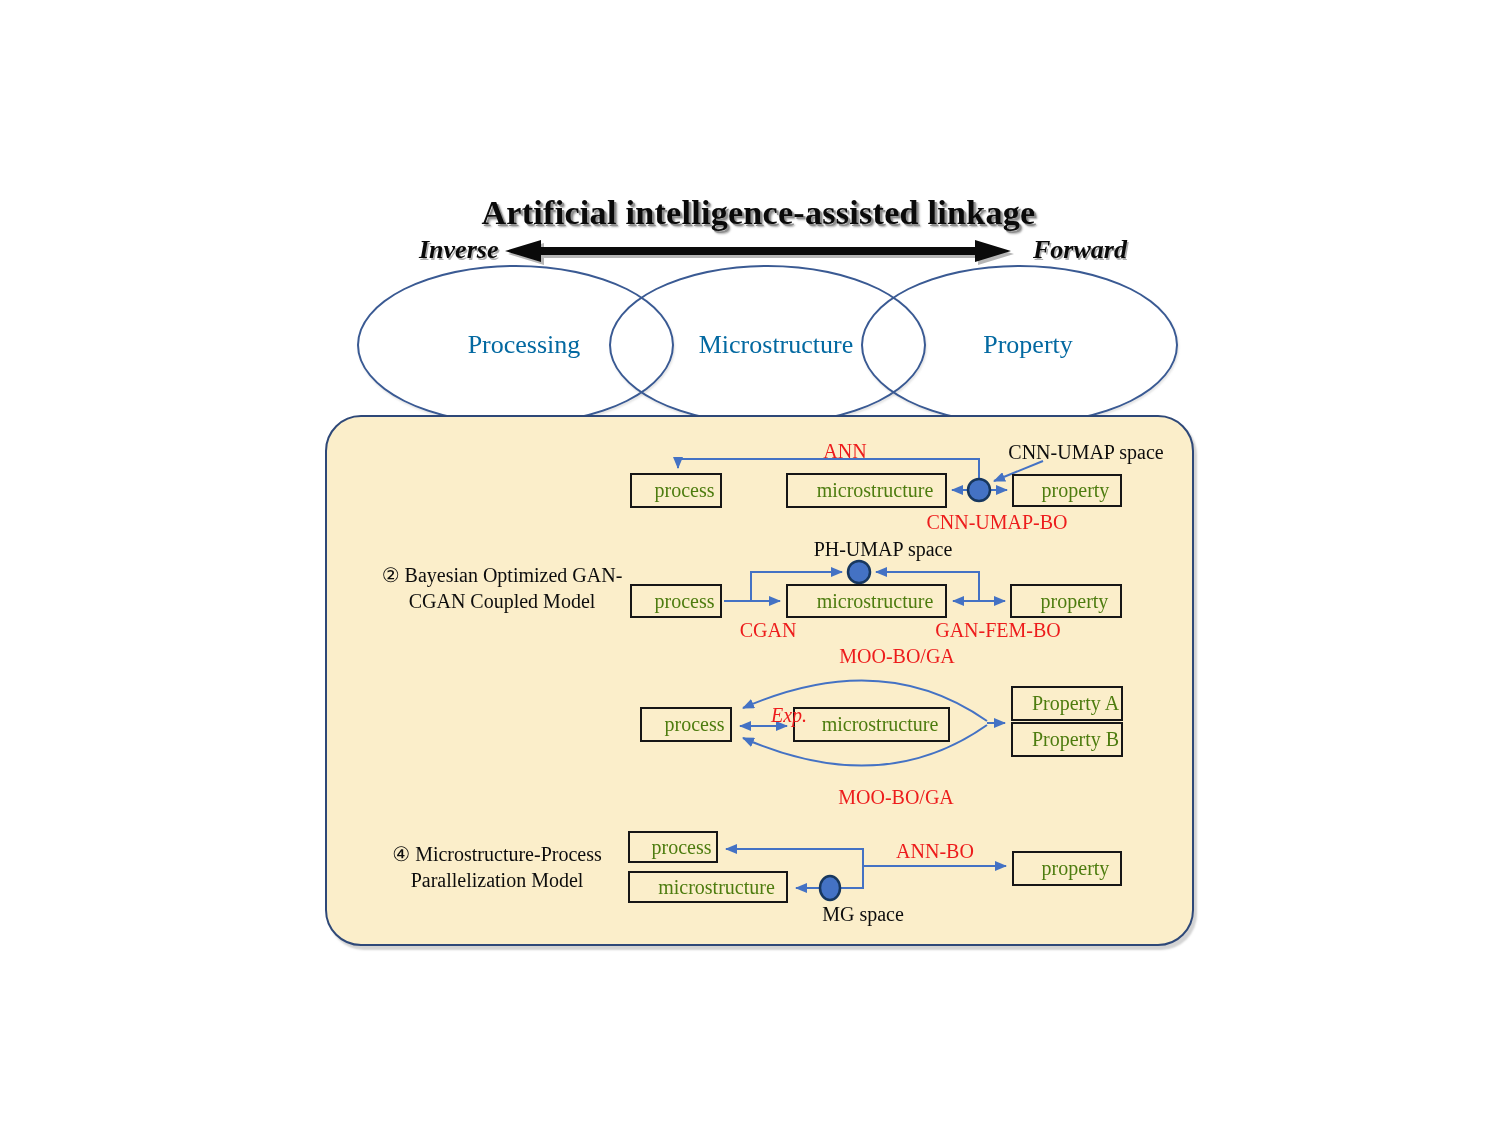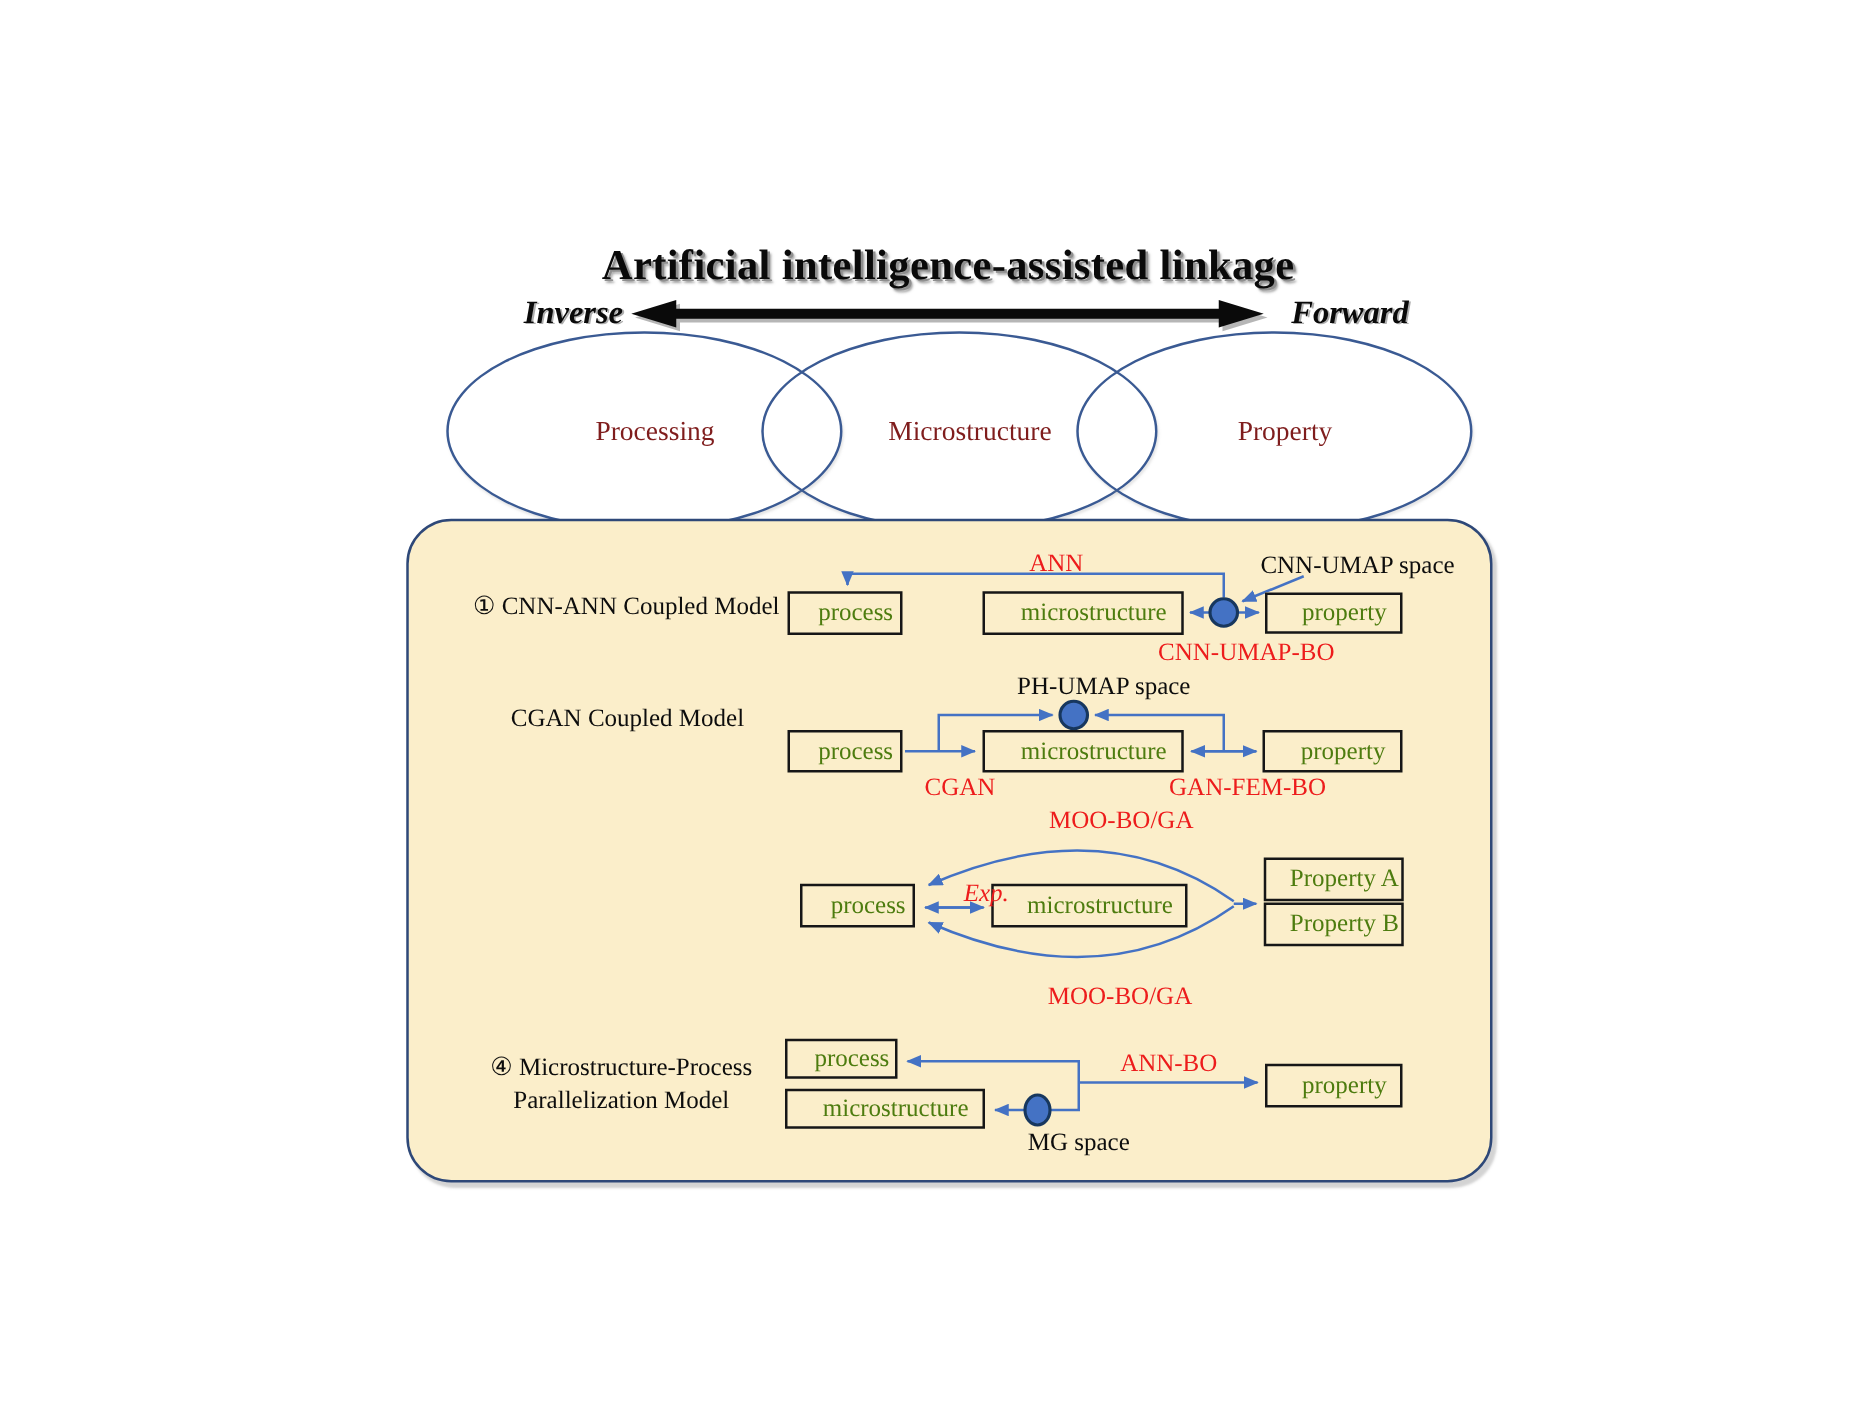--- a/index.html
+++ b/index.html
@@ -18,21 +18,21 @@
   .dir-label{
     font-size:26px;font-style:italic;font-weight:600;color:#0a0a0a;
     text-shadow:1.5px 1.5px 0 rgba(130,130,130,.65);z-index:2;
   }
   
   .venn{
     top:265px;width:296px;height:156px;border:2px solid #3A5A93;border-radius:50%;
     display:flex;align-items:center;justify-content:center;z-index:1;background:transparent;
     box-shadow:1px 2px 2px rgba(150,150,150,.25);
   }
-  .venn span{font-size:22px;color:#7f1d1d;}
+  .venn span{font-size:26px;color:#0369a1;}
   
   .panel{
     left:325px;top:415px;width:848px;height:527px;background:#FBEECA;
     border:2.5px solid #2E4878;border-radius:36px;z-index:2;
     box-shadow:3px 4px 2px rgba(130,130,130,.35);
   }
   
   svg.overlay{position:absolute;left:0;top:0;z-index:3;pointer-events:none;}
   
   .dbox{
@@ -105,29 +105,29 @@
     </g>
 
     <g stroke="#4472C4" stroke-width="2" fill="none">
       <path d="M863 849 L726 849" marker-end="url(#arr)"></path>
       <path d="M863 848 L863 888 L796 888" marker-end="url(#arr)"></path>
       <line x1="863" y1="866" x2="1006" y2="866" marker-end="url(#arr)"></line>
     </g>
     <ellipse cx="830" cy="888" rx="10" ry="12" fill="#4472C4" stroke="#17375E" stroke-width="2.5"></ellipse>
   </svg>
 
-  <div class="abs mlabel" style="left:348px;top:472px;width:272px;">① CNN-ANN Coupled Model</div>
   <div class="abs dbox" style="left:630px;top:473px;width:92px;height:35px;">process</div>
   <div class="abs dbox" style="left:786px;top:473px;width:161px;height:35px;">microstructure</div>
   <div class="abs dbox" style="left:1012px;top:474px;width:110px;height:33px;">property</div>
   <div class="abs note red" style="left:788px;top:440px;width:80px;">ANN</div>
   <div class="abs note black" style="left:983px;top:441px;width:172px;">CNN-UMAP space</div>
   <div class="abs note red" style="left:900px;top:511px;width:160px;">CNN-UMAP-BO</div>
 
   <div class="abs mlabel" style="left:342px;top:562px;width:286px;">
+    <div>② Bayesian Optimized GAN-</div>
     <div>CGAN Coupled Model</div>
   </div>
   <div class="abs note black" style="left:788px;top:538px;width:156px;">PH-UMAP space</div>
   <div class="abs dbox" style="left:630px;top:584px;width:92px;height:34px;">process</div>
   <div class="abs dbox" style="left:786px;top:584px;width:161px;height:34px;">microstructure</div>
   <div class="abs dbox" style="left:1010px;top:584px;width:112px;height:34px;">property</div>
   <div class="abs note red" style="left:711px;top:619px;width:80px;">CGAN</div>
   <div class="abs note red" style="left:901px;top:619px;width:160px;">GAN-FEM-BO</div>
 
   <div class="abs note red" style="left:815px;top:645px;width:130px;">MOO-BO/GA</div>

